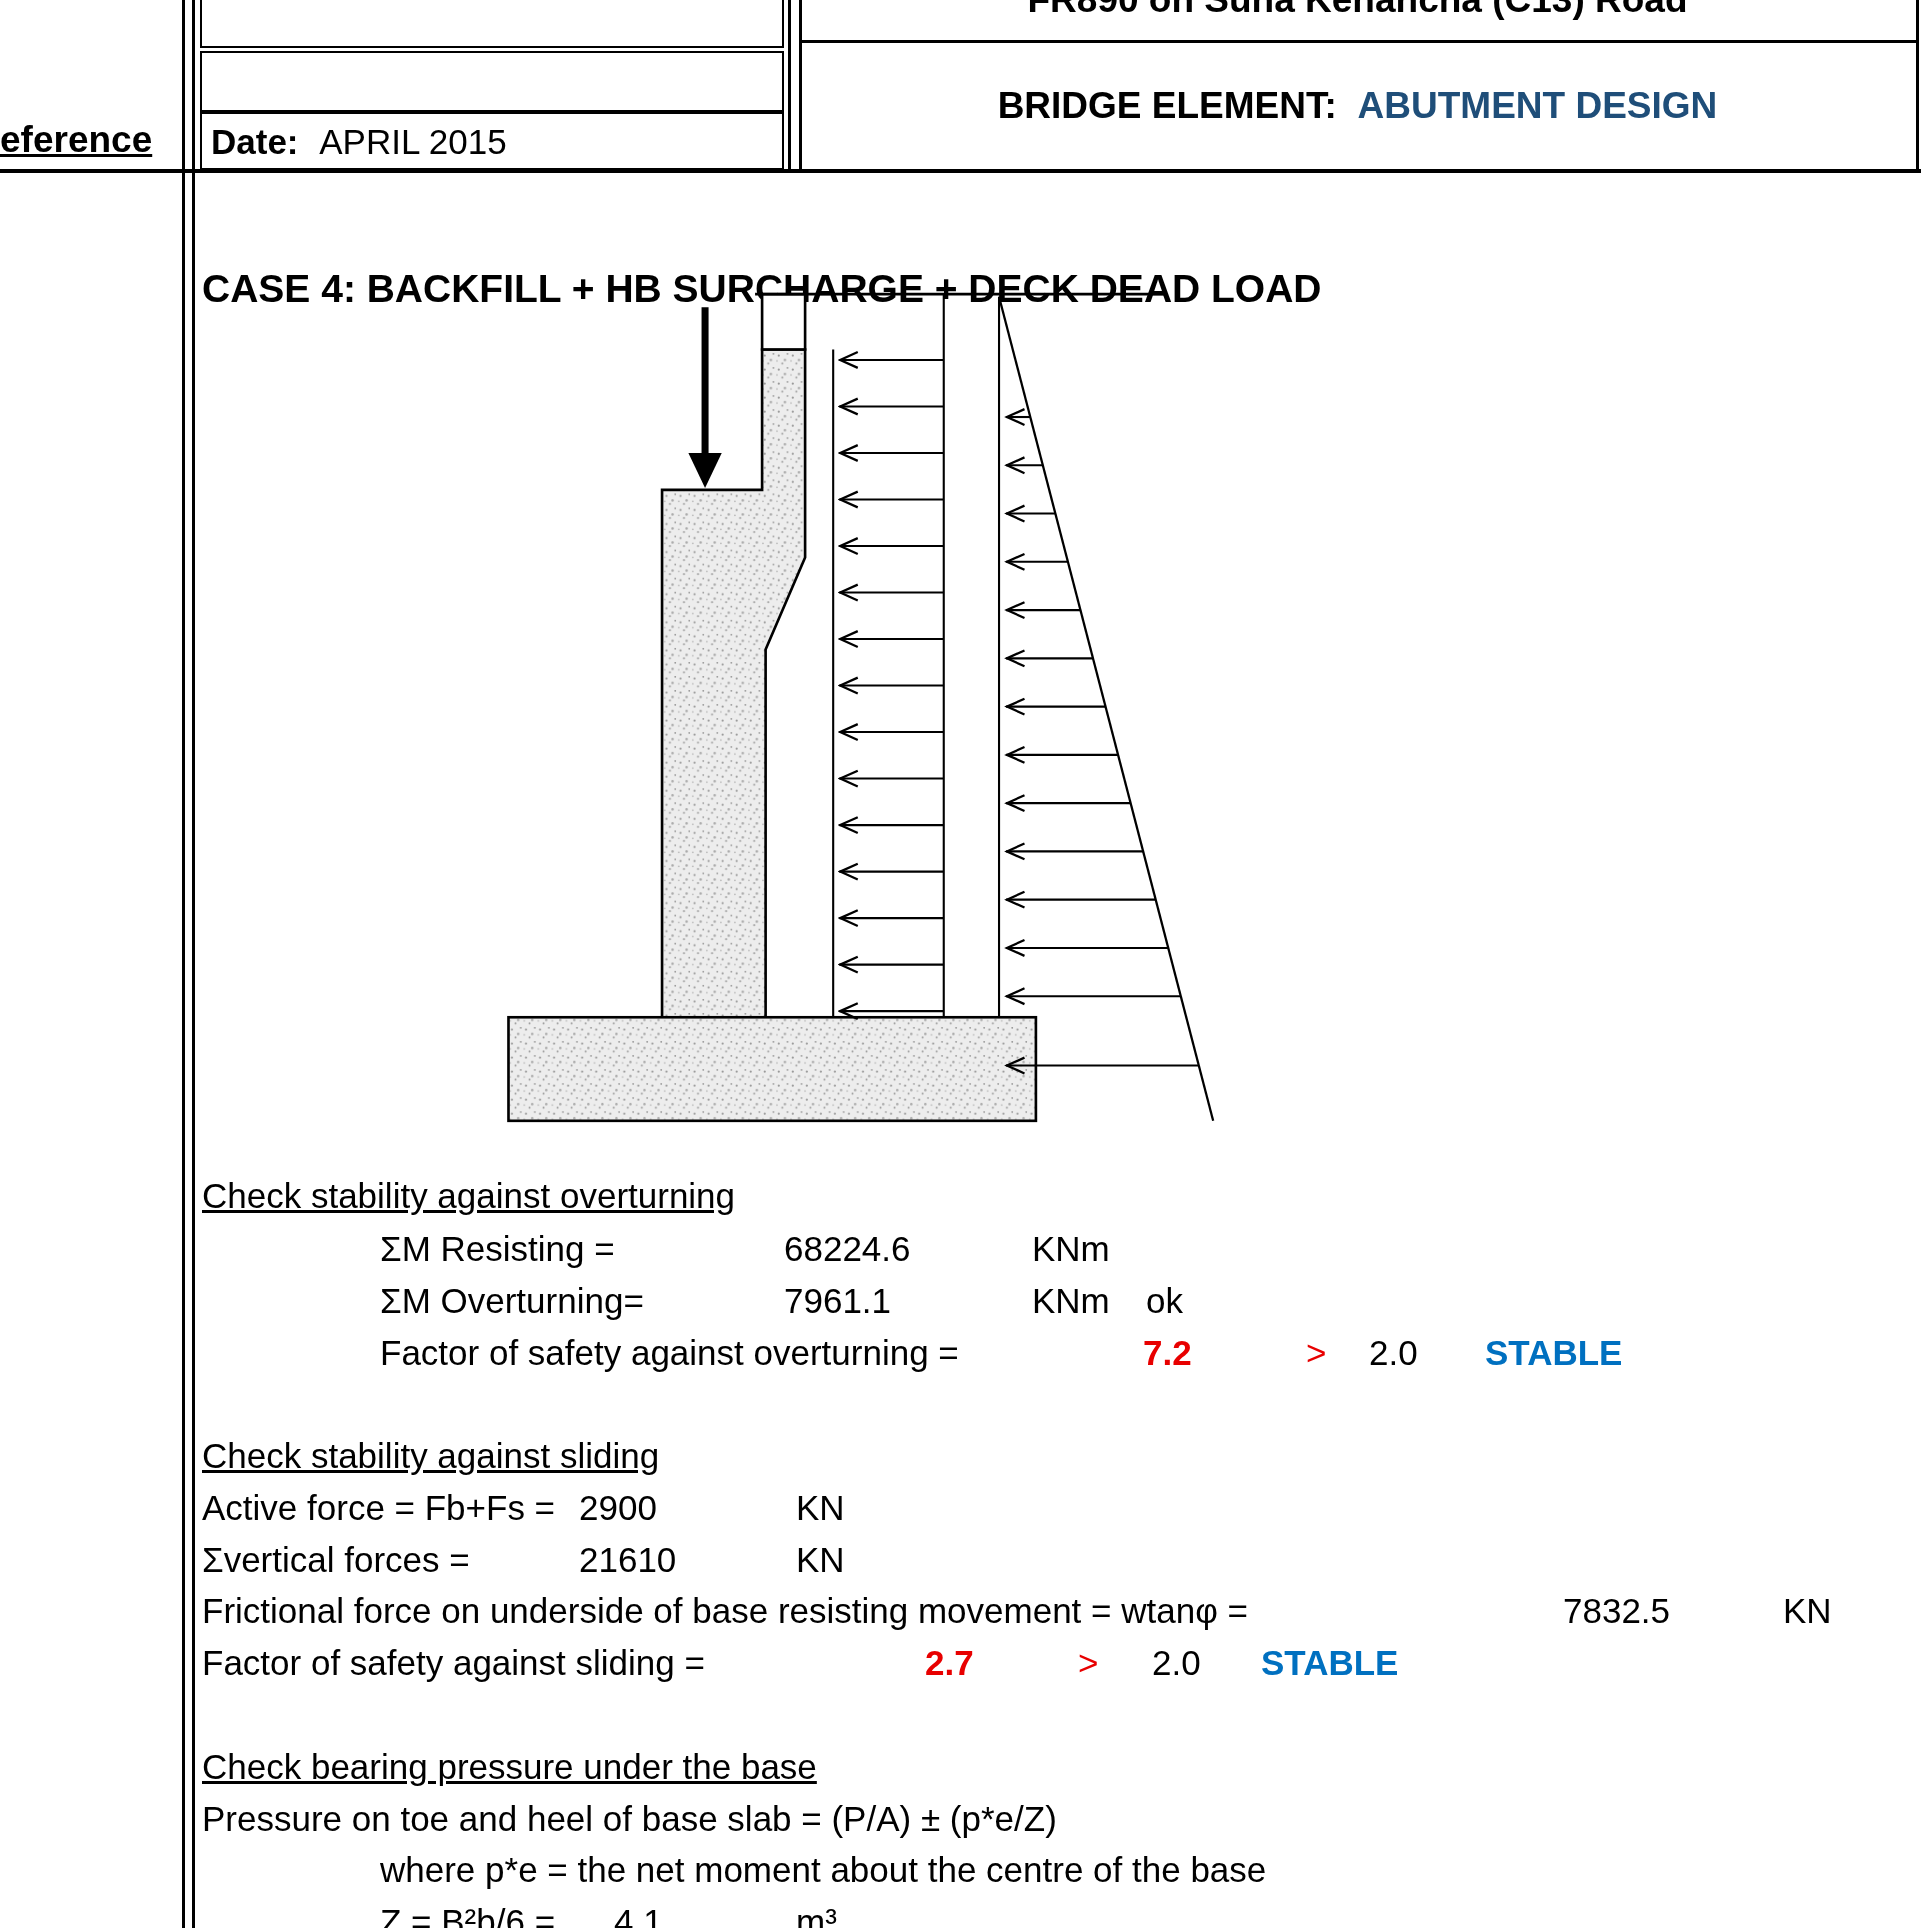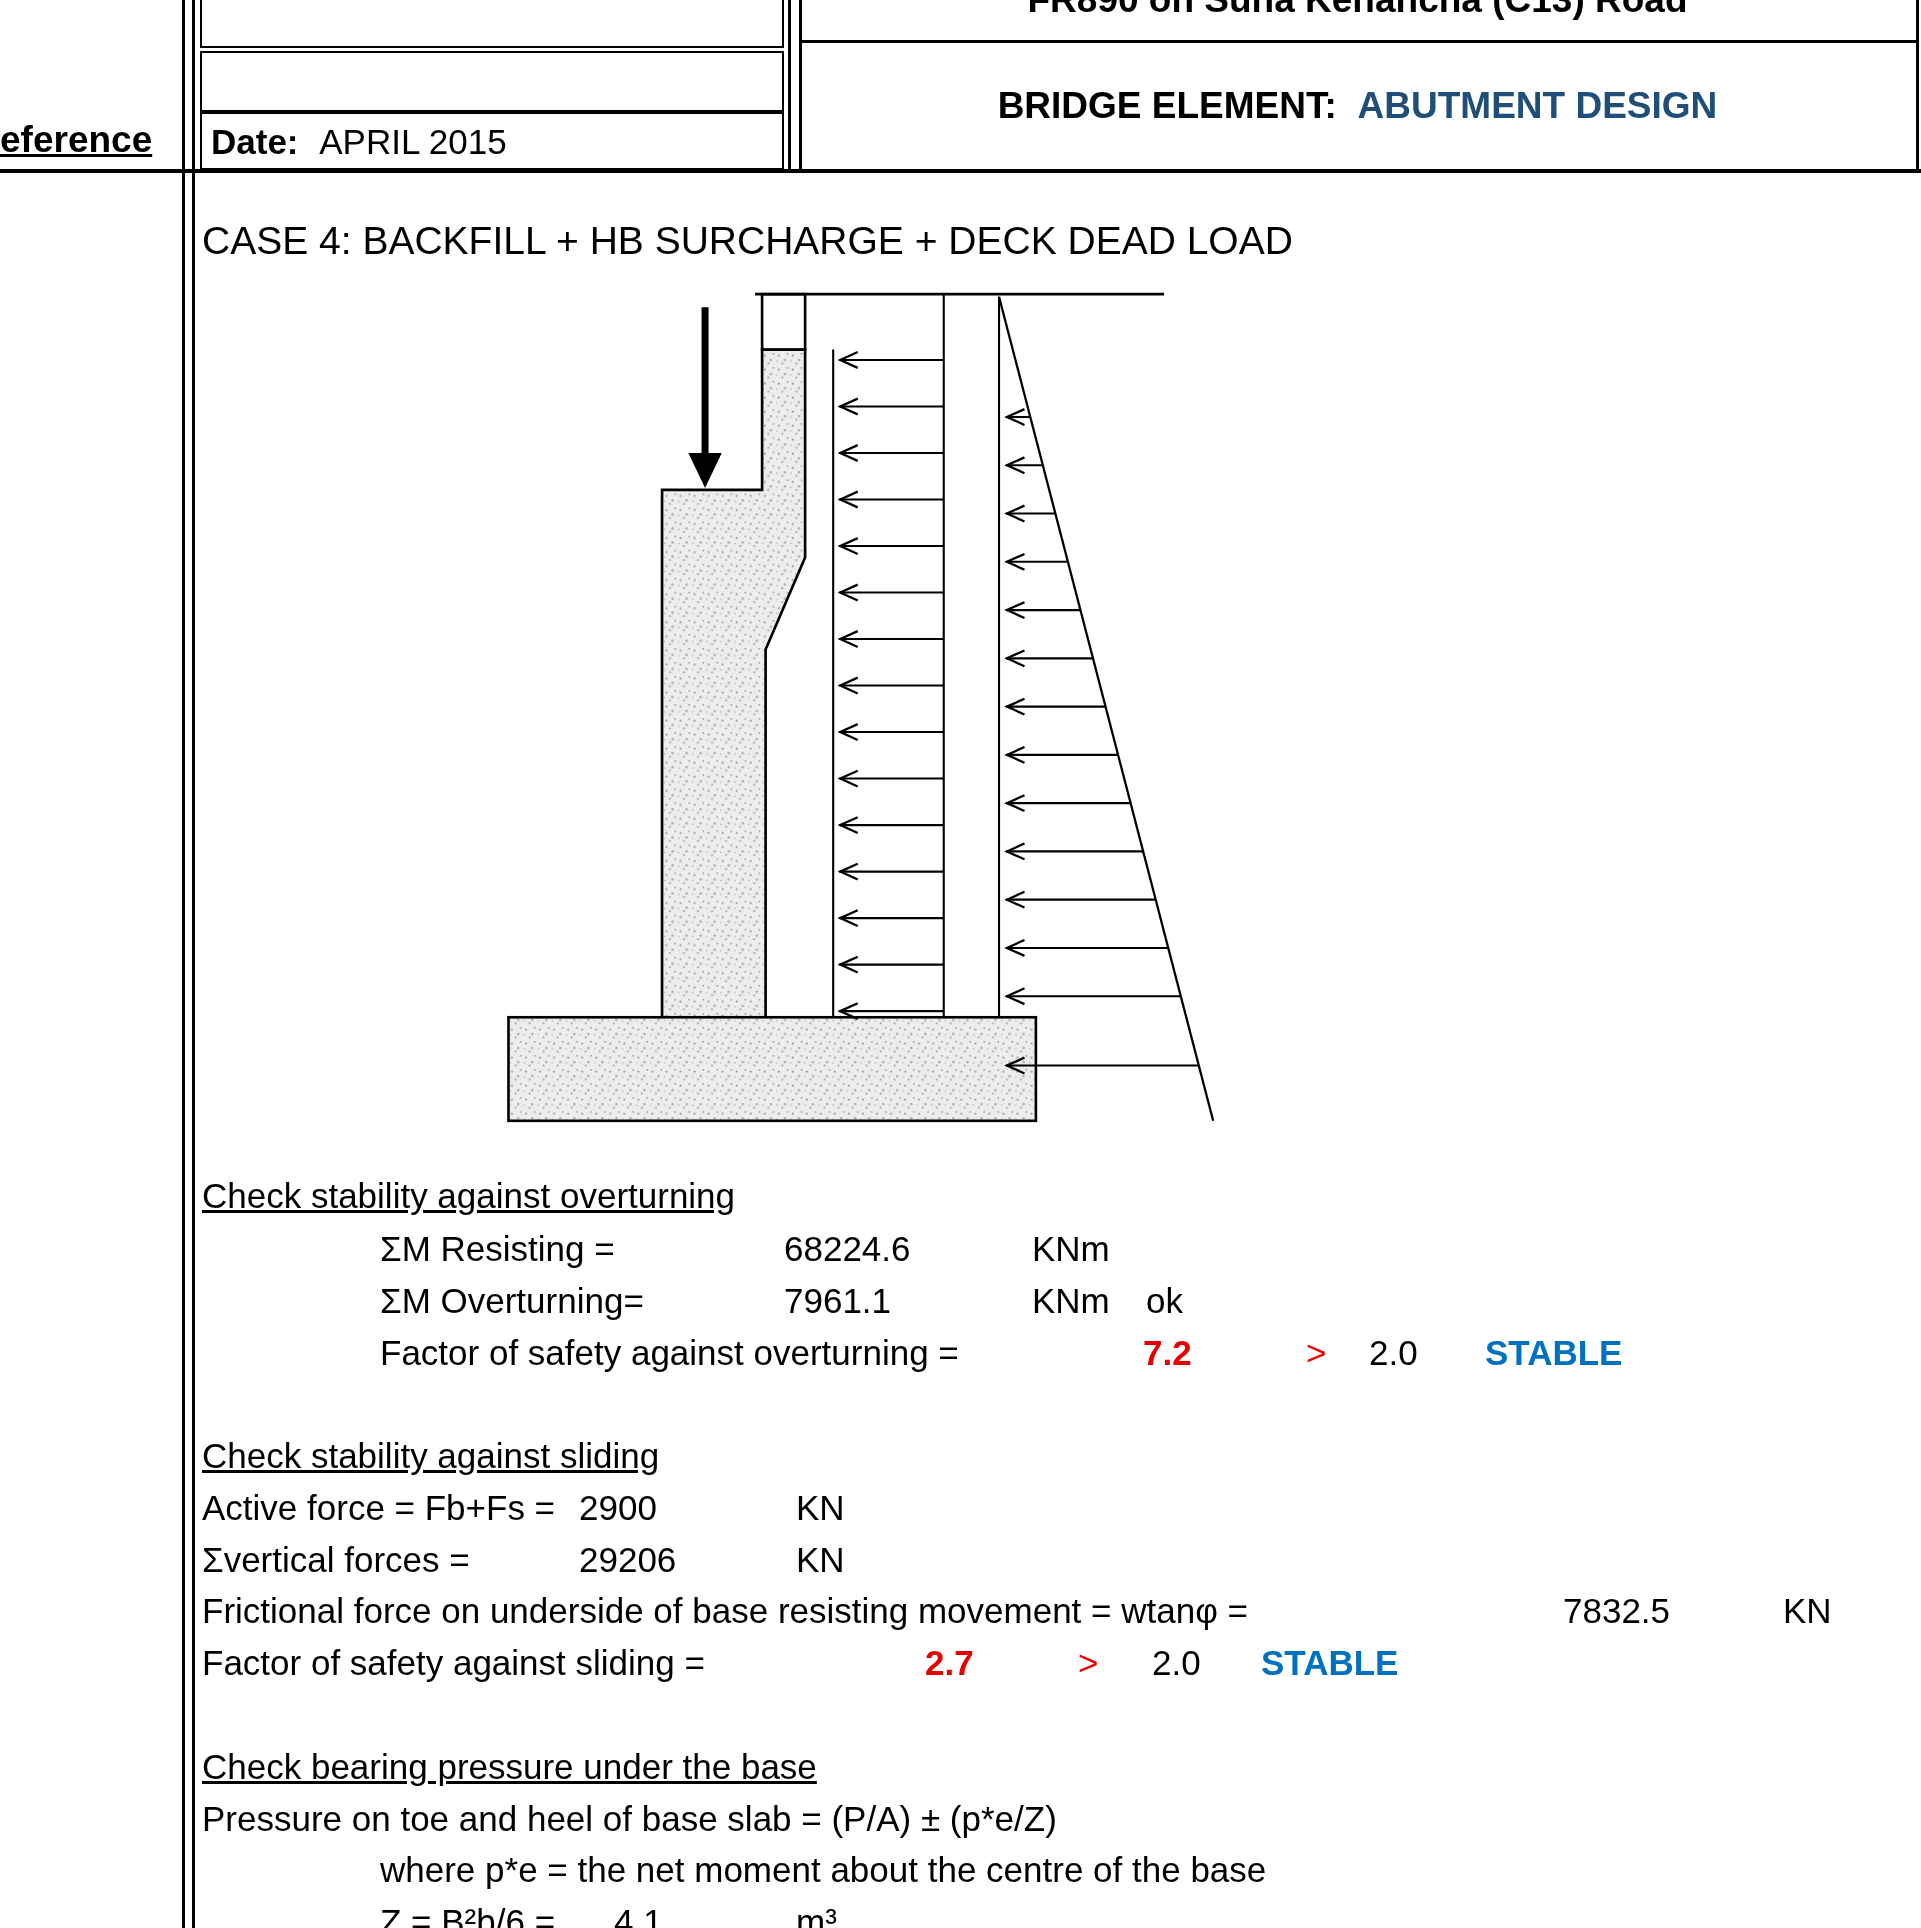--- a/index.html
+++ b/index.html
@@ -10,21 +10,21 @@
   .b { font-weight:bold; }
   .u { text-decoration:underline; }
   .num { text-align:left; }
   .red  { color:var(--alert-red,#e00000); font-weight:bold; }
   .cmp  { color:var(--alert-red,#e00000); }
   .blue { color:var(--accent-blue,#0070C0); font-weight:bold; }
   .navy { color:var(--header-blue,#1F4E79); font-weight:bold; }
   .vline,.hline { position:absolute; background:#000; }
   .box { position:absolute; border:2.6px solid #000; }
   .ctr { text-align:center; }
-  .title { font-size:39px; font-weight:normal; }
+  .title { font-size:39px; font-weight:bold;margin-top:48px; }
   .hdr { font-size:37px; line-height:42px; }
 </style>
 </head>
 <body>
 
 <div class="page">
 
   <div class="vline" style="left:182px;top:0;width:2.6px;height:1929px"></div>
   <div class="vline" style="left:192px;top:0;width:2.6px;height:1929px"></div>
   <div class="vline" style="left:788px;top:0;width:2.6px;height:172px"></div>
@@ -137,21 +137,21 @@
   <span class="t" style="left:1369px;top:1333px">2.0</span>
   <span class="t blue" style="left:1485px;top:1333px">STABLE</span>
 
   <span class="t u" style="left:202px;top:1436px">Check stability against sliding</span>
 
   <span class="t" style="left:202px;top:1488px">Active force = Fb+Fs =</span>
   <span class="t num" style="left:579px;top:1488px;width:189px">2900</span>
   <span class="t" style="left:796px;top:1488px">KN</span>
 
   <span class="t" style="left:202px;top:1540px">Σvertical forces =</span>
-  <span class="t num" style="left:579px;top:1540px;width:189px">29206</span>
+  <span class="t num" style="left:579px;top:1540px;width:189px">21610</span>
   <span class="t" style="left:796px;top:1540px">KN</span>
 
   <span class="t" style="left:202px;top:1591px">Frictional force on underside of base resisting movement = wtanφ =</span>
   <span class="t num" style="left:1563px;top:1591px;width:190px">7832.5</span>
   <span class="t" style="left:1783px;top:1591px">KN</span>
 
   <span class="t" style="left:202px;top:1643px">Factor of safety against sliding =</span>
   <span class="t red" style="left:925px;top:1643px">2.7</span>
   <span class="t cmp" style="left:1078px;top:1643px">&gt;</span>
   <span class="t" style="left:1152px;top:1643px">2.0</span>

